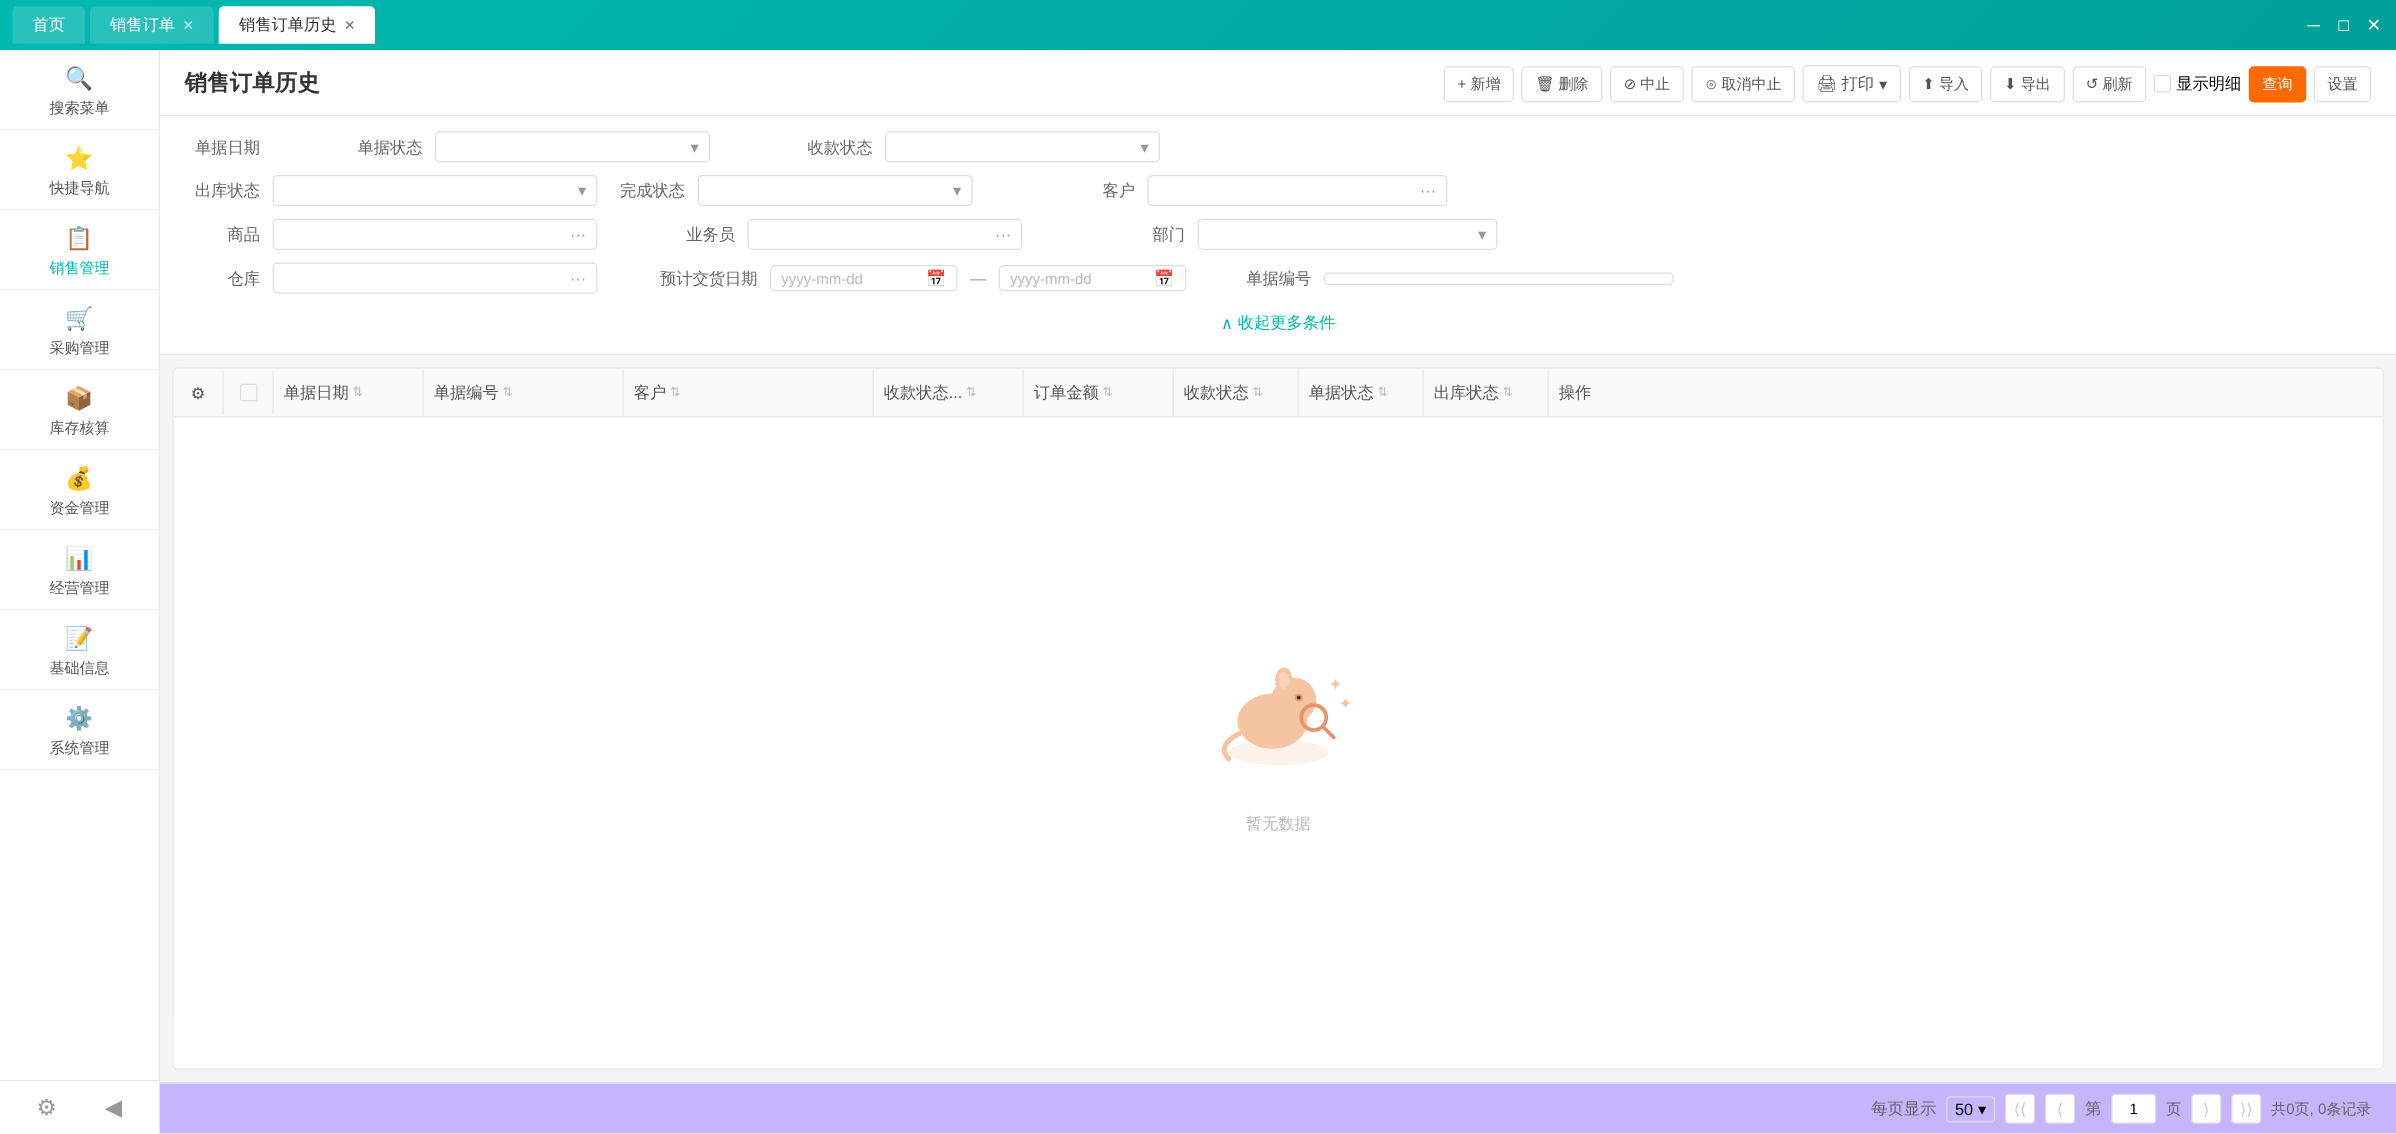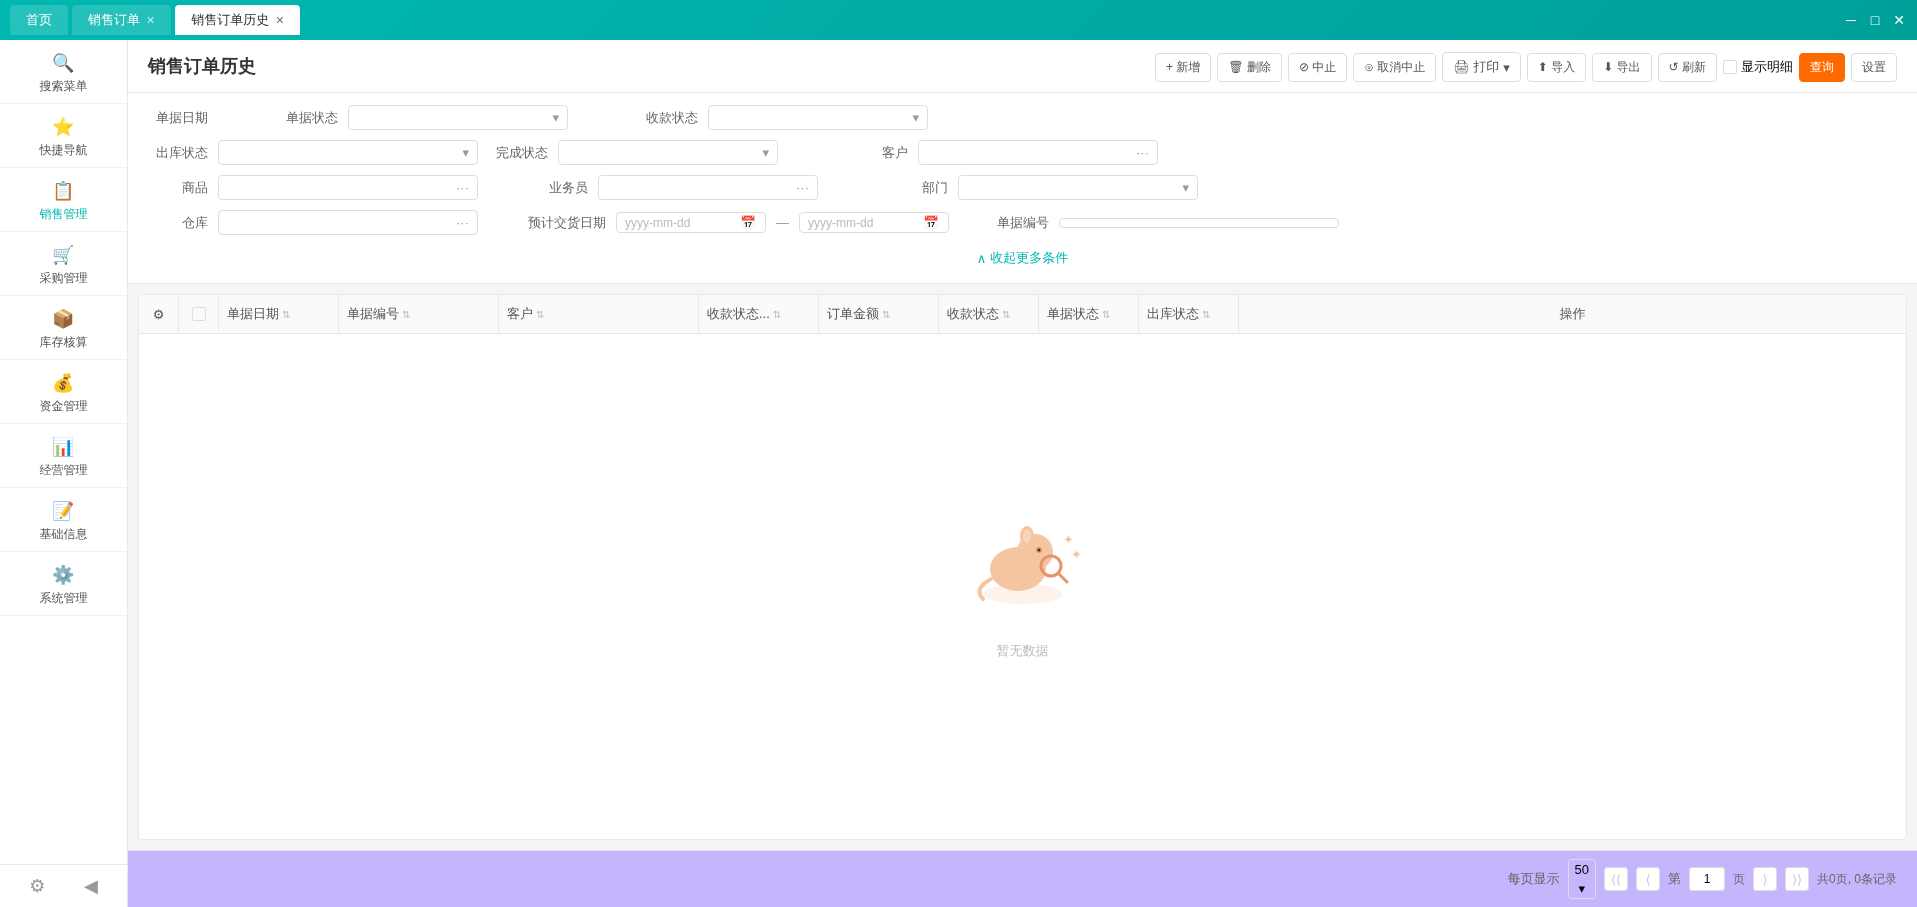--- a/index.html
+++ b/index.html
@@ -270,21 +270,21 @@
     .th-settings { width: 40px; justify-content: center; }
     .th-cb { width: 40px; justify-content: center; }
     .th-date { width: 120px; }
     .th-order-no { width: 160px; }
     .th-customer { width: 200px; }
     .th-delivery { width: 120px; }
     .th-amount { width: 120px; }
     .th-payment { width: 100px; }
     .th-order-status { width: 100px; }
     .th-out-status { width: 100px; }
-    .th-action { width: 80px; justify-content: center; }
+    .th-action { width: 80px; }
 
     
     .empty-state {
       flex: 1;
       display: flex;
       flex-direction: column;
       align-items: center;
       justify-content: center;
       color: #ccc;
     }
@@ -302,21 +302,20 @@
     }
     .page-size-label { color: #666; }
     .page-size-select {
       border: 1px solid #ddd;
       border-radius: 3px;
       padding: 2px 6px;
       cursor: pointer;
       display: flex;
       align-items: center;
       gap: 4px;
-      flex-direction: column;
     }
     .page-nav-btn {
       width: 24px;
       height: 24px;
       display: flex;
       align-items: center;
       justify-content: center;
       cursor: pointer;
       color: #555;
       border: 1px solid #ddd;

